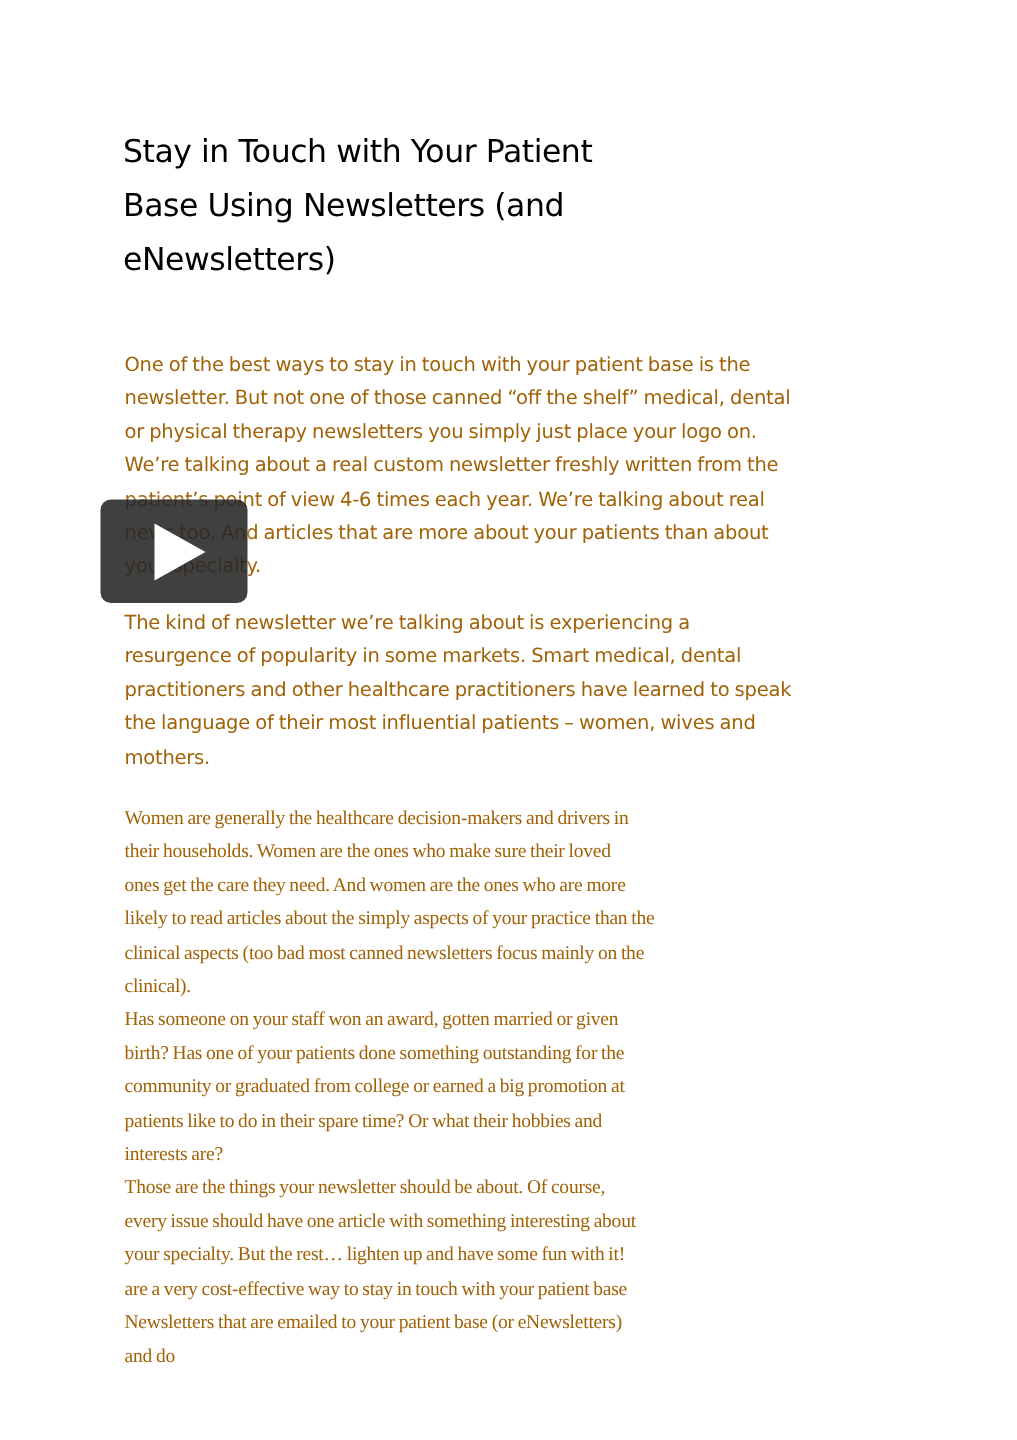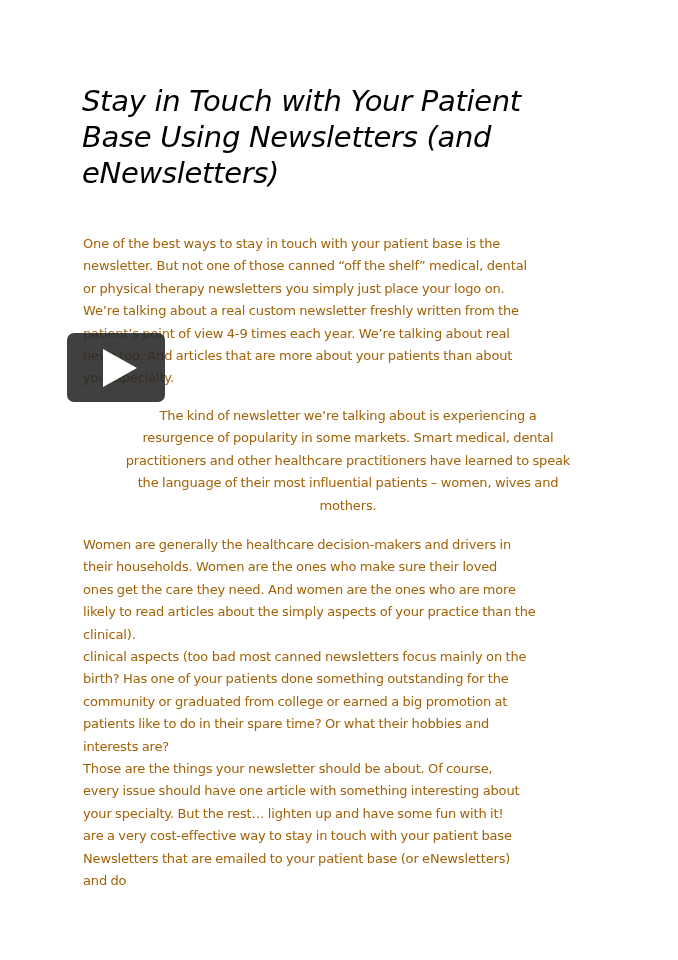--- a/index.html
+++ b/index.html
@@ -24,41 +24,40 @@
       background: #ffffff;
     }
     .title {
       position: absolute;
       left: 82px;
       top: 83px;
       width: 520px;
       margin: 0;
       font-family: "DejaVu Sans", sans-serif;
       font-weight: normal;
-      font-size: 29px;
+      font-size: 21px;
       line-height: 36px;
       letter-spacing: -0.3px;
       color: #000000;
-      font-style: italic;
     }
     .body-text {
       position: absolute;
       left: 82px;
       width: 530px;
       margin: 1px;
       font-family: "DejaVu Sans", sans-serif;
       font-size: 13px;
       line-height: 22.4px;
       color: #a16207;
       letter-spacing: -0.15px;
       word-spacing: -0.5px;
     }
     .p1 { top: 232px; }
-    .p2 { top: 404px; text-align: center; }
-    .p3 { top: 533px; }
+    .p2 { top: 404px; }
+    .p3 { top: 533px; font-family: Liberation Serif, serif; }
     .line { display: block; white-space: nowrap; }
 
     .play-overlay {
       position: absolute;
       left: 67px;
       top: 333px;
       width: 98px;
       height: 69px;
       background: rgba(38, 38, 38, 0.88);
       border-radius: 7px;
@@ -85,40 +84,41 @@
     <span class="line">Stay in Touch with Your Patient</span>
     <span class="line">Base Using Newsletters (and</span>
     <span class="line">eNewsletters)</span>
   </h1>
 
   <p class="body-text p1">
     <span class="line">One of the best ways to stay in touch with your patient base is the</span>
     <span class="line">newsletter. But not one of those canned “off the shelf” medical, dental</span>
     <span class="line">or physical therapy newsletters you simply just place your logo on.</span>
     <span class="line">We’re talking about a real custom newsletter freshly written from the</span>
-    <span class="line">patient’s point of view 4-9 times each year. We’re talking about real</span>
+    <span class="line">patient’s point of view 4-6 times each year. We’re talking about real</span>
     <span class="line">news too. And articles that are more about your patients than about</span>
     <span class="line">your specialty.</span>
   </p>
 
   <p class="body-text p2">
     <span class="line">The kind of newsletter we’re talking about is experiencing a</span>
     <span class="line">resurgence of popularity in some markets. Smart medical, dental</span>
     <span class="line">practitioners and other healthcare practitioners have learned to speak</span>
     <span class="line">the language of their most influential patients – women, wives and</span>
     <span class="line">mothers.</span>
   </p>
 
   <p class="body-text p3">
     <span class="line">Women are generally the healthcare decision-makers and drivers in</span>
     <span class="line">their households. Women are the ones who make sure their loved</span>
     <span class="line">ones get the care they need. And women are the ones who are more</span>
     <span class="line">likely to read articles about the simply aspects of your practice than the</span>
+    <span class="line">clinical aspects (too bad most canned newsletters focus mainly on the</span>
     <span class="line">clinical).</span>
-    <span class="line">clinical aspects (too bad most canned newsletters focus mainly on the</span>
+    <span class="line">Has someone on your staff won an award, gotten married or given</span>
     <span class="line">birth? Has one of your patients done something outstanding for the</span>
     <span class="line">community or graduated from college or earned a big promotion at</span>
     <span class="line">patients like to do in their spare time? Or what their hobbies and</span>
     <span class="line">interests are?</span>
     <span class="line">Those are the things your newsletter should be about. Of course,</span>
     <span class="line">every issue should have one article with something interesting about</span>
     <span class="line">your specialty. But the rest… lighten up and have some fun with it!</span>
     <span class="line">are a very cost-effective way to stay in touch with your patient base</span>
     <span class="line">Newsletters that are emailed to your patient base (or eNewsletters)</span>
     <span class="line">and do</span>

